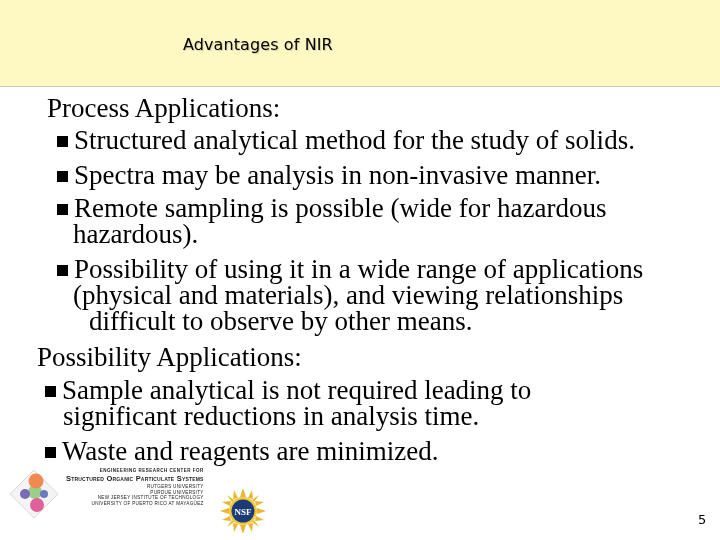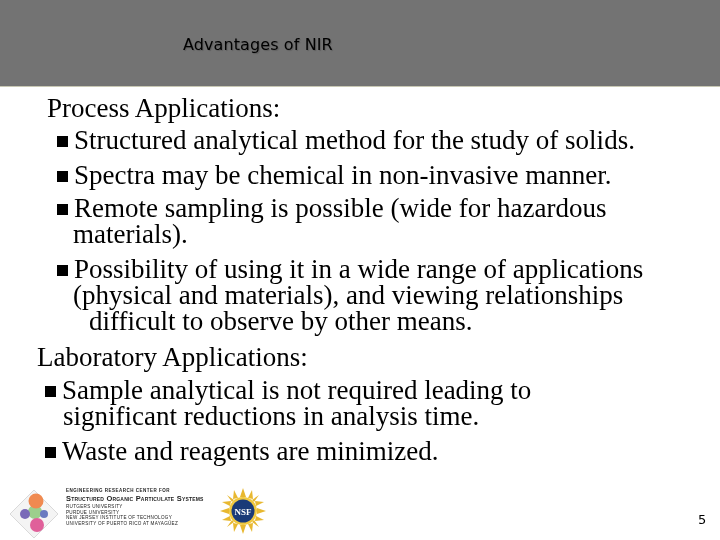--- a/index.html
+++ b/index.html
@@ -4,40 +4,40 @@
   <style>
     html, body { margin: 0; padding: 0; }
     body {
       width: 720px; height: 540px; position: relative; overflow: hidden;
       background: #ffffff;
       font-family: "Liberation Serif", serif;
       color: #000;
     }
     .header {
       position: absolute; left: 0; top: 0; width: 720px; height: 86px;
-      background: #737373;
+      background: #fef9c3;
       border-bottom: 1px solid #c8c8b4;
     }
     .title {
       position: absolute; left: 183px; top: 35px;
       font-family: "DejaVu Sans", sans-serif;
       font-size: 16px; color: #000;
       text-shadow: 1px 1px 1px rgba(0,0,0,0.18);
       letter-spacing: 0.1px;
     }
     .body-text { position: absolute; left: 0; top: 0; width: 720px; }
     .line {
       position: absolute; white-space: nowrap;
       font-size: 27px; line-height: 26px;
     }
     .bullet-sq {
       display: inline-block; width: 11px; height: 11px; background: #000;
       margin-right: 6px; position: relative; top: -2px;
     }
-    .footer-logo { position: absolute; left: 8px; top: 488px; width: 210px; height: 50px; }
+    .footer-logo { position: absolute; left: 8px; top: 468px; width: 210px; height: 50px; text-align: right; }
     .logo-text { position: absolute; left: 58px; top: 0; font-family: "Liberation Sans", sans-serif; color: #222; }
     .logo-small { font-size: 4.5px; line-height: 6px; letter-spacing: 0.5px; font-weight: bold; }
     .logo-big { font-size: 7.5px; line-height: 10px; font-weight: bold; letter-spacing: 0.2px; font-variant: small-caps; }
     .logo-univ { font-size: 4.6px; line-height: 5.5px; letter-spacing: 0.3px; }
     .nsf { position: absolute; left: 219px; top: 487px; width: 48px; height: 48px; }
     .page-num {
       position: absolute; left: 698px; top: 512px;
       font-family: "DejaVu Sans", sans-serif; font-size: 13px; color: #000;
     }
   </style>
@@ -50,35 +50,35 @@
 
 <div class="body-text">
 
   <div class="line" style="left:47px; top:95px;">Process Applications:</div>
 
   <div class="line" style="left:57px; top:127px;">
     <span class="bullet-sq"></span><span>Structured analytical method for the study of solids.</span>
   </div>
 
   <div class="line" style="left:57px; top:162px;">
-    <span class="bullet-sq"></span><span>Spectra may be chemical in non-invasive manner.</span>
+    <span class="bullet-sq"></span><span>Spectra may be analysis in non-invasive manner.</span>
   </div>
 
   <div class="line" style="left:57px; top:195px;">
     <span class="bullet-sq"></span><span>Remote sampling is possible (wide for hazardous</span>
   </div>
-  <div class="line" style="left:73px; top:221px;">materials).</div>
+  <div class="line" style="left:73px; top:221px;">hazardous).</div>
 
   <div class="line" style="left:57px; top:256px;">
     <span class="bullet-sq"></span><span>Possibility of using it in a wide range of applications</span>
   </div>
   <div class="line" style="left:73px; top:282px;">(physical and materials), and viewing relationships</div>
   <div class="line" style="left:89px; top:308px;">difficult to observe by other means.</div>
 
-  <div class="line" style="left:37px; top:344px;">Laboratory Applications:</div>
+  <div class="line" style="left:37px; top:344px;">Possibility Applications:</div>
 
   <div class="line" style="left:45px; top:377px;">
     <span class="bullet-sq"></span><span>Sample analytical is not required leading to</span>
   </div>
   <div class="line" style="left:63px; top:403px;">significant reductions in analysis time.</div>
 
   <div class="line" style="left:45px; top:438px;font-family:Liberation Serif, serif;">
     <span class="bullet-sq"></span><span>Waste and reagents are minimized.</span>
   </div>
 </div>

